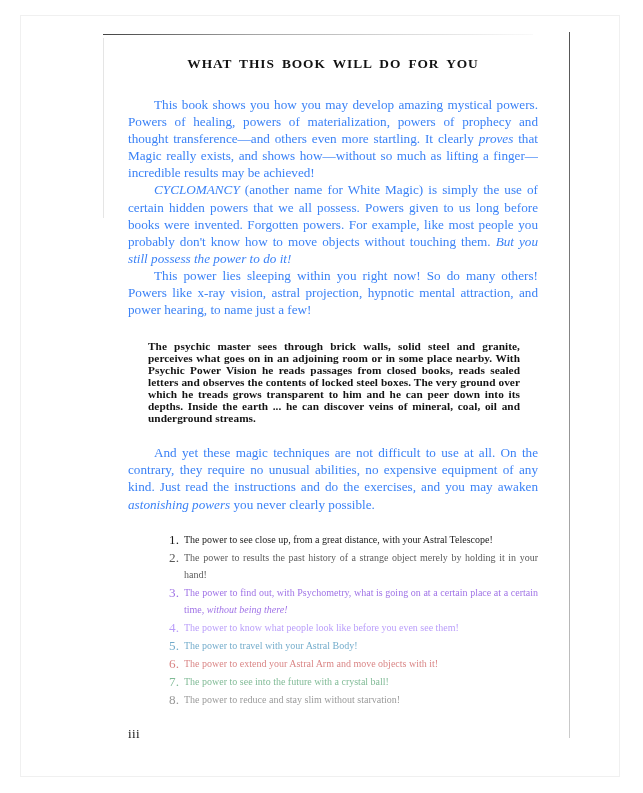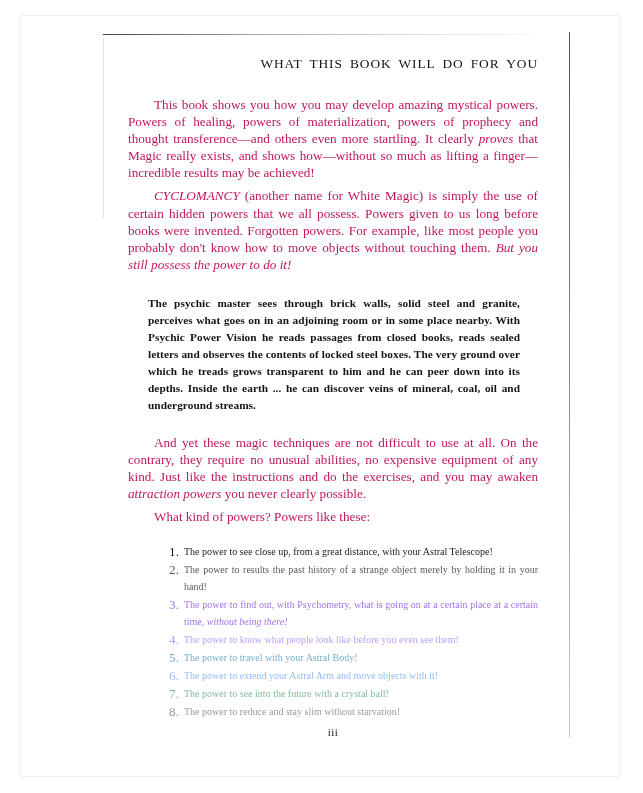--- a/index.html
+++ b/index.html
@@ -63,51 +63,51 @@
   
   .content {
     position: absolute;
     left: 128px;
     top: 56px;
     width: 410px;
   }
 
   h1.chapter-title {
     font-size: 13.4px;
-    font-weight: normal;
-    text-align: right;
+    font-weight: bold;
+    text-align: center;
     letter-spacing: 0.9px;
     word-spacing: 3px;
     margin: 0 0 24px 0;
     color: #121212;
   }
 
   p.body-par {
     font-size: 13.2px;
     line-height: 17.1px;
     text-align: justify;
     text-justify: inter-word;
     margin: 0;
     text-indent: 26px;
-    color: #be185d;
-  }
-  p.body-par + p.body-par { margin-top: 6px; }
+    color: #3b82f6;
+  }
+  p.body-par + p.body-par { margin-top: 0; }
 
   .par-group { margin-bottom: 0; }
 
   em, i { font-style: italic; }
   .smallcapsish { font-style: italic; }
 
   
   .extract {
     margin: 22px 16px 20px 0;
     padding-left: 20px;
     padding-right: 2px;
     font-size: 11.3px;
-    line-height: 17px;
+    line-height: 12px;
     font-weight: bold;
     text-align: justify;
     text-justify: inter-word;
     color: #141414;
     letter-spacing: 0.05px;
   }
 
   
   ol.power-list {
     margin: 18px 0 0 0;
@@ -133,32 +133,32 @@
     width: 16px;
     text-align: right;
     font-size: 13.2px;
   }
   
   ol.power-list li.fade-0 { color: #1a1a1a; opacity: 1;    }
   ol.power-list li.fade-1 { color: #2a2a2a; opacity: 0.78; }
   ol.power-list li.fade-2 { color: #6d28d9; opacity: 0.66; }
   ol.power-list li.fade-3 { color: #8b5cf6; opacity: 0.60; }
   ol.power-list li.fade-4 { color: #0369a1; opacity: 0.56; }
-  ol.power-list li.fade-5 { color: #3b82f6; opacity: 0.55; }
+  ol.power-list li.fade-5 { color: #b91c1c; opacity: 0.55; }
   ol.power-list li.fade-6 { color: #15803d; opacity: 0.54; }
   ol.power-list li.fade-7 { color: #424242; opacity: 0.54; }
 
   
   .folio {
     position: absolute;
     left: 128px;
     top: 726px;
     width: 410px;
-    text-align: center;
-    font-size: 11px;
+    text-align: left;
+    font-size: 13px;
     letter-spacing: 0.4px;
     color: #1a1a1a;
   }
 </style>
 </head>
 <body>
 
 <div class="scan-page">
   <div class="scan-top-edge"></div>
   <div class="scan-right-rule"></div>
@@ -168,31 +168,31 @@
 <div class="content">
 
   <h1 class="chapter-title">WHAT THIS BOOK WILL DO FOR YOU</h1>
 
   <div class="par-group">
 
     <p class="body-par"><span>This book shows you how you may develop amazing mystical powers. Powers of healing, powers of materialization, powers of prophecy and thought transference—and others even more startling. It clearly </span><em>proves</em><span> that Magic really exists, and shows how—without so much as lifting a finger—incredible results may be achieved!</span></p>
 
     <p class="body-par"><em class="smallcapsish">CYCLOMANCY</em><span> (another name for White Magic) is simply the use of certain hidden powers that we all possess. Powers given to us long before books were invented. Forgotten powers. For example, like most people you probably don't know how to move objects without touching them. </span><em>But you still possess the power to do it!</em><span></span></p>
 
+    <p class="body-par"><span>This power lies sleeping within you right now! So do many others! Powers like x-ray vision, astral projection, hypnotic mental attraction, and power hearing, to name just a few!</span></p>
 
 
   </div>
 
   <div class="extract"><span>The psychic master sees through brick walls, solid steel and granite, perceives what goes on in an adjoining room or in some place nearby. With Psychic Power Vision he reads passages from closed books, reads sealed letters and observes the contents of locked steel boxes. The very ground over which he treads grows transparent to him and he can peer down into its depths. Inside the earth ... he can discover veins of mineral, coal, oil and underground streams.</span></div>
 
   <div class="par-group">
 
-    <p class="body-par"><span>And yet these magic techniques are not difficult to use at all. On the contrary, they require no unusual abilities, no expensive equipment of any kind. Just like the instructions and do the exercises, and you may awaken </span><em>attraction powers</em><span> you never clearly possible.</span></p>
-
-    <p class="body-par"><span>What kind of powers? Powers like these:</span></p>
+    <p class="body-par"><span>And yet these magic techniques are not difficult to use at all. On the contrary, they require no unusual abilities, no expensive equipment of any kind. Just read the instructions and do the exercises, and you may awaken </span><em>astonishing powers</em><span> you never clearly possible.</span></p>
+
 
   </div>
 
   <ol class="power-list">
     <li class="fade-0"><span>The power to see close up, from a great distance, with your Astral Telescope!</span><em></em></li>
     <li class="fade-1"><span>The power to results the past history of a strange object merely by holding it in your hand!</span><em></em></li>
     <li class="fade-2"><span>The power to find out, with Psychometry, what is going on at a certain place at a certain time, </span><em>without being there!</em></li>
     <li class="fade-3"><span>The power to know what people look like before you even see them!</span><em></em></li>
     <li class="fade-4"><span>The power to travel with your Astral Body!</span><em></em></li>
     <li class="fade-5"><span>The power to extend your Astral Arm and move objects with it!</span><em></em></li>

